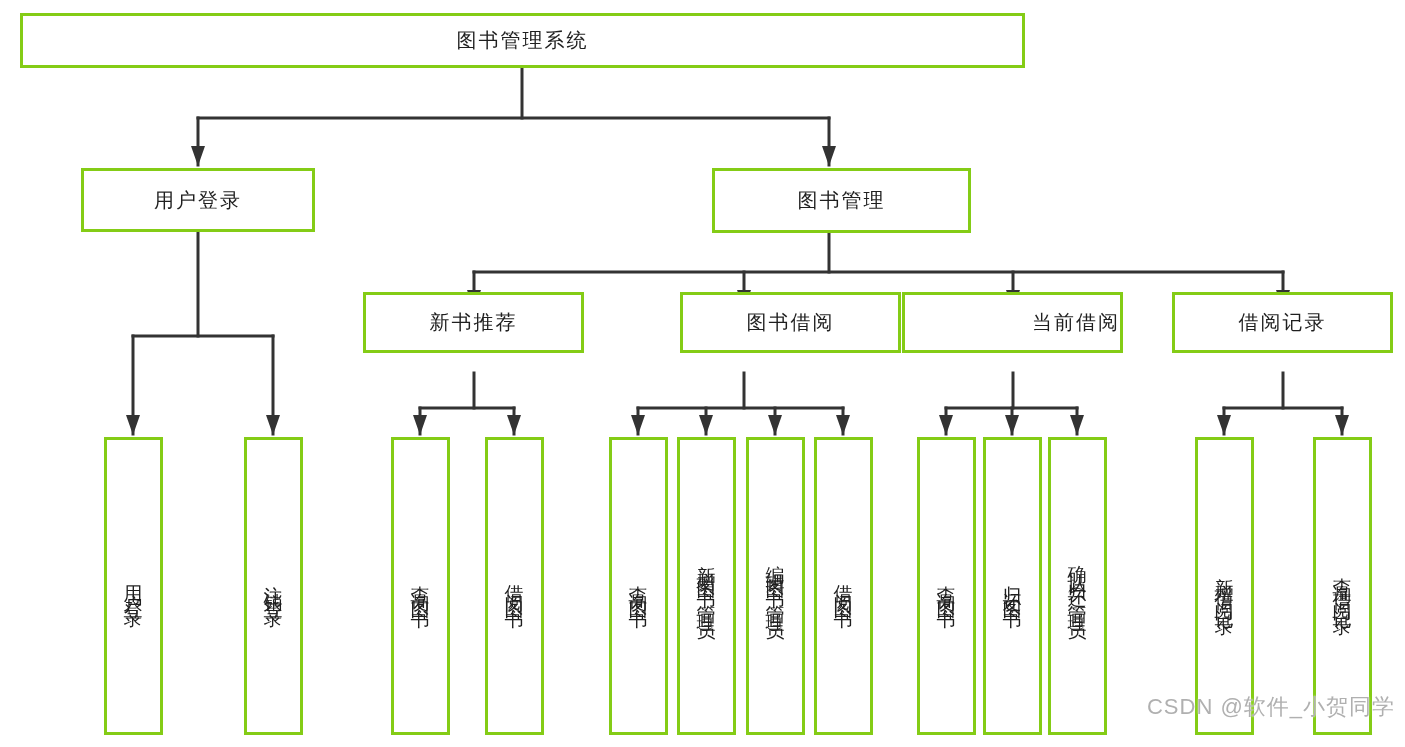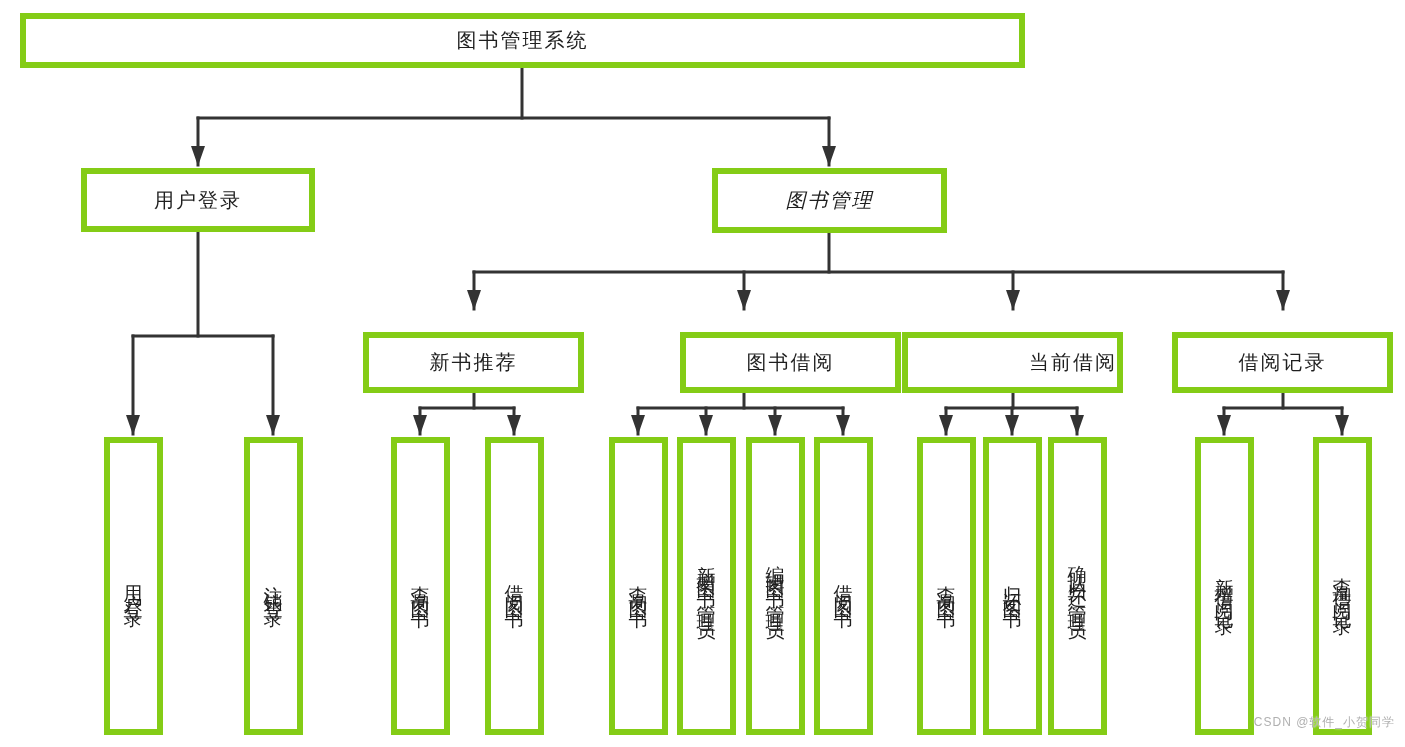--- a/index.html
+++ b/index.html
@@ -13,50 +13,50 @@
   }
   .connectors {
     position: absolute;
     left: 0; top: 0;
     width: 1405px; height: 747px;
     pointer-events: none;
   }
   .box {
     position: absolute;
     box-sizing: border-box;
-    border: 6px solid #84cc16;
+    border: 3px solid #84cc16;
     background: #ffffff;
     display: flex;
     align-items: center;
     justify-content: center;
     color: #1f1f1f;
     font-size: 20px;
     letter-spacing: 2px;
     text-align: center;
     z-index: 2;
   }
-  .hbox { height: 61px; width: 221px; top: 332px; }
+  .hbox { height: 61px; width: 221px; top: 292px; }
   .vbox {
     top: 437px;
     width: 59px;
     height: 298px;
   }
   .vbox .lbl {
     writing-mode: vertical-rl;
     text-orientation: mixed;
     font-size: 19px;
     letter-spacing: 8px;
     line-height: 1;
     white-space: nowrap;
   }
   .watermark {
     position: absolute;
     right: 10px;
-    top: 714px;
-    font-size: 12px;
+    top: 692px;
+    font-size: 22px;
     color: #b0b0b0;
     letter-spacing: 1px;
     z-index: 5;
     text-shadow: 0 0 2px #ffffff;
   }
 </style>
 </head>
 <body>
 
 <div class="canvas">
@@ -111,21 +111,21 @@
     </g>
   </svg>
 
   <div class="box" style="left:20px; top:13px; width:1005px; height:55px;">
     <span class="lbl">图书管理系统</span>
   </div>
 
   <div class="box" style="left:81px; top:168px; width:234px; height:64px;">
     <span class="lbl">用户登录</span>
   </div>
-  <div class="box" style="left:712px; top:168px; width:235px; height:65px;font-style:italic;">
+  <div class="box" style="left:712px; top:168px; width:259px; height:65px;">
     <span class="lbl">图书管理</span>
   </div>
 
   <div class="box hbox" style="left:363px;">
     <span class="lbl">新书推荐</span>
   </div>
   <div class="box hbox" style="left:633px;margin-left:47px;">
     <span class="lbl">图书借阅</span>
   </div>
   <div class="box hbox" style="left:902px;justify-content:flex-end;">

